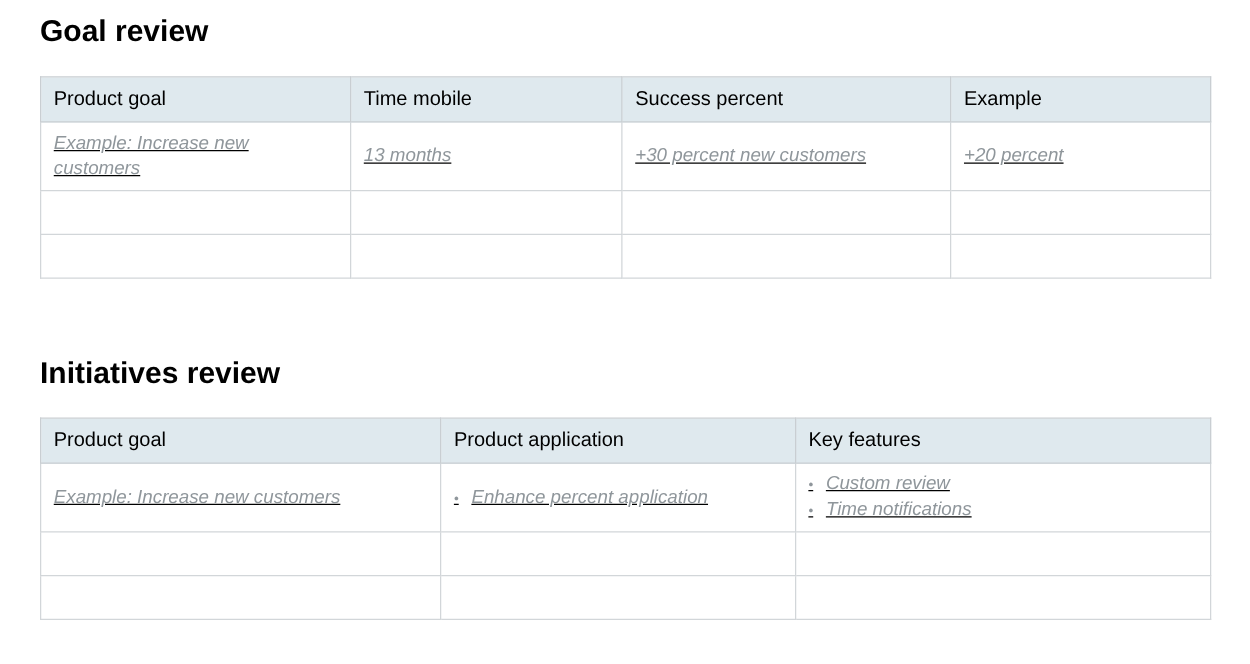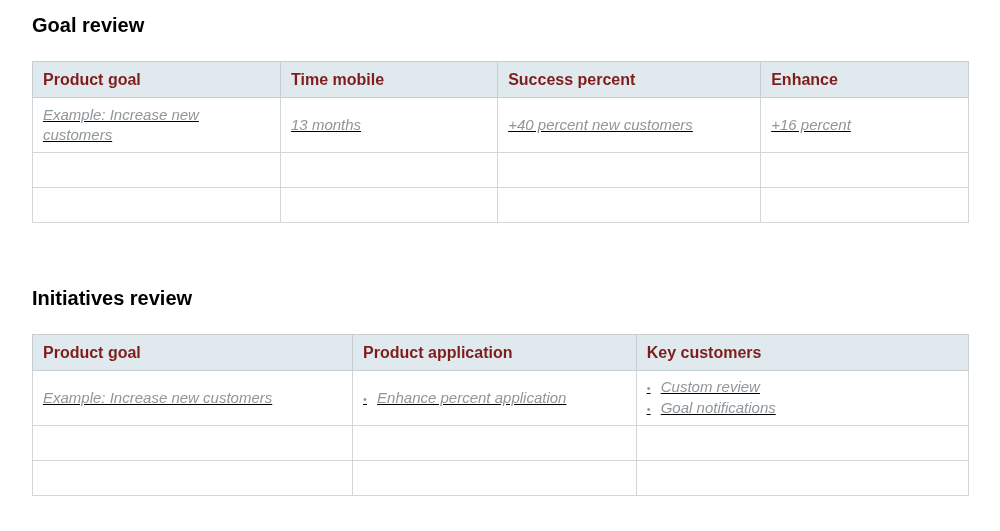--- a/index.html
+++ b/index.html
@@ -8,41 +8,41 @@
     background: #ffffff;
     width: 1000px;
     height: 531px;
     overflow: hidden;
     font-family: "Liberation Sans", "DejaVu Sans", sans-serif;
   }
   .doc {
     padding: 14px 31px 0 32px;
   }
   .section-heading {
-    font-size: 20px;
+    font-size: 24px;
     line-height: 23px;
     font-weight: 700;
     color: #000000;
     margin: 0;
   }
   .heading-goal { margin-bottom: 24px; }
   .heading-initiatives { margin-bottom: 24px; }
   .tpl-table {
     width: 100%;
     border-collapse: collapse;
     table-layout: fixed;
   }
   .table-goal { margin-bottom: 64px; }
   .tpl-table th {
     background: #dfe9ee;
     border: 1px solid #c9ced2;
     text-align: left;
     font-size: 16px;
-    font-weight: 700;
-    color: #7f1d1d;
+    font-weight: 400;
+    color: #000000;
     padding: 0 10px;
   }
   .tpl-table td {
     border: 1px solid #d2d6d9;
     font-size: 15px;
     font-style: italic;
     color: #8f969b;
     padding: 6px 10px;
     vertical-align: middle;
     line-height: 20px;
@@ -73,27 +73,27 @@
       <col style="width:26.5%">
       <col style="width:23.2%">
       <col style="width:28.1%">
       <col style="width:22.2%">
     </colgroup>
     <tbody>
       <tr class="header-row">
         <th>Product goal</th>
         <th>Time mobile</th>
         <th>Success percent</th>
-        <th>Enhance</th>
+        <th>Example</th>
       </tr>
       <tr class="example-row">
         <td>Example: Increase new customers</td>
         <td>13 months</td>
-        <td>+40 percent new customers</td>
-        <td>+16 percent</td>
+        <td>+30 percent new customers</td>
+        <td>+20 percent</td>
       </tr>
       <tr class="empty-row">
         <td></td>
         <td></td>
         <td></td>
         <td></td>
       </tr>
       <tr class="empty-row">
         <td></td>
         <td></td>
@@ -108,41 +108,41 @@
   <table class="tpl-table table-initiatives">
     <colgroup>
       <col style="width:34.2%">
       <col style="width:30.3%">
       <col style="width:35.5%">
     </colgroup>
     <tbody>
       <tr class="header-row">
         <th>Product goal</th>
         <th>Product application</th>
-        <th>Key customers</th>
+        <th>Key features</th>
       </tr>
       <tr class="example-row">
         <td>Example: Increase new customers</td>
         <td>
           <div class="bullet-list">
             <div class="bullet-item">
               <span class="bullet-dot">•</span>
               <span>Enhance percent application</span>
             </div>
           </div>
         </td>
         <td>
           <div class="bullet-list">
             <div class="bullet-item">
               <span class="bullet-dot">•</span>
               <span>Custom review</span>
             </div>
             <div class="bullet-item">
               <span class="bullet-dot">•</span>
-              <span>Goal notifications</span>
+              <span>Time notifications</span>
             </div>
           </div>
         </td>
       </tr>
       <tr class="empty-row">
         <td></td>
         <td></td>
         <td></td>
       </tr>
       <tr class="empty-row">

